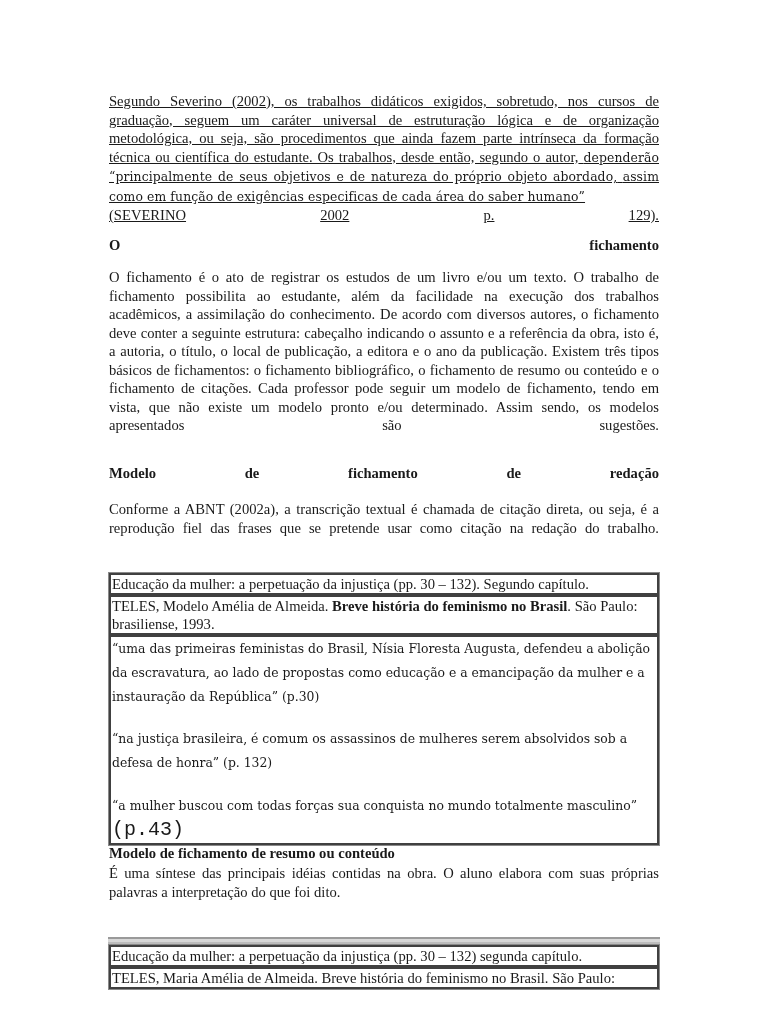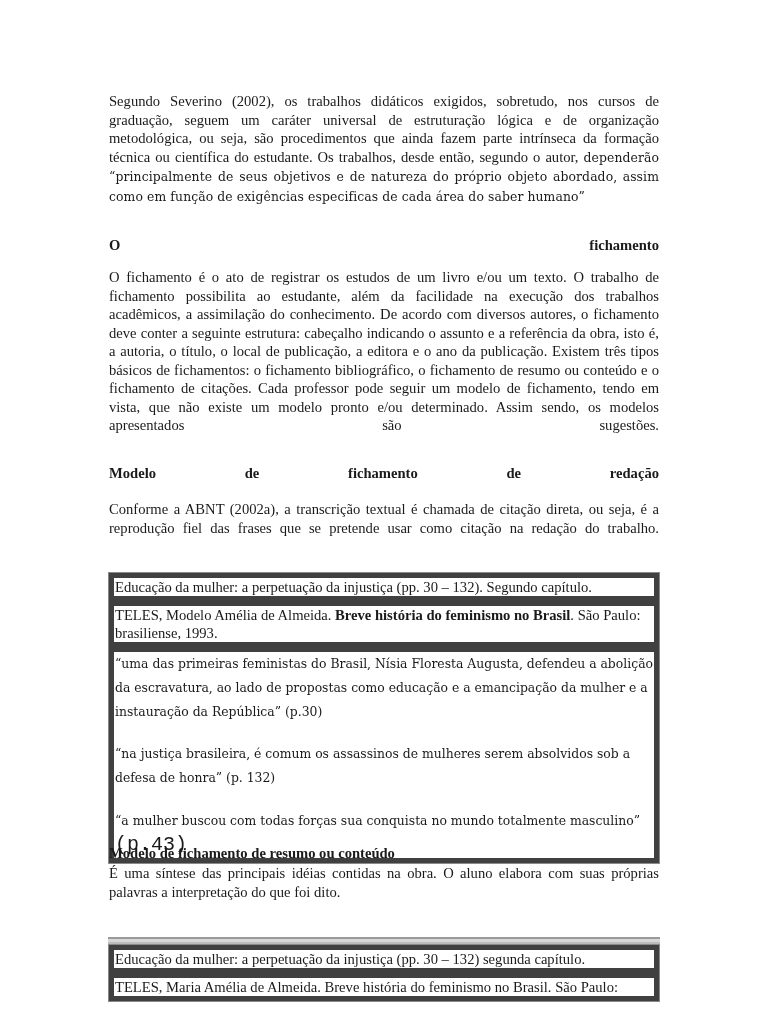--- a/index.html
+++ b/index.html
@@ -60,21 +60,21 @@
       position: absolute;
       left: -1px;
       width: 552px;
       border-collapse: separate;
       border-spacing: 0;
       border: 1px solid #8a8a8a;
       font-size: 14.6px;
       line-height: 18px;
     }
     table.ficha td {
-      border: 5px solid #404040;
+      border: 2px solid #404040;
       padding: 0 1px;
       vertical-align: top;
     }
     .quote {
       font-family: "DejaVu Serif", serif;
       font-size: 12.4px;
       line-height: 24px;
       margin: 0;
     }
     .quote-gap {
@@ -88,24 +88,30 @@
       border-top: 2px solid #9a9a9a;
       border-bottom: 2px solid #bdbdbd;
       background: #d8d8d8;
     }
   </style>
 </head>
 <body>
 
 <div class="page">
 
-  <div class="para" style="top:92px;">
+  <div class="para" style="top:92px;text-decoration:underline;">
     <span>Segundo Severino (2002), os trabalhos didáticos exigidos, sobretudo, nos cursos de graduação, seguem um caráter universal de estruturação lógica e de organização metodológica, ou seja, são procedimentos que ainda fazem parte intrínseca da formação técnica ou científica do estudante. Os trabalhos, desde então, segundo o autor,</span>
     <span class="alt-font">dependerão “principalmente de seus objetivos e de natureza do próprio objeto abordado,</span>
     <span class="alt-font">assim como em função de exigências especificas de cada área do saber humano”</span>
+    <div class="cite-line">
+      <span>(SEVERINO</span>
+      <span>2002</span>
+      <span>p.</span>
+      <span>129).</span>
+    </div>
   </div>
 
   <div class="heading" style="top:236px;">
     <span>O</span>
     <span>fichamento</span>
   </div>
 
   <div class="para last-justify" style="top:268px;">O fichamento é o ato de registrar os estudos de um livro e/ou um texto. O trabalho de fichamento possibilita ao estudante, além da facilidade na execução dos trabalhos acadêmicos, a assimilação do conhecimento. De acordo com diversos autores, o fichamento deve conter a seguinte estrutura: cabeçalho indicando o assunto e a referência da obra, isto é, a autoria, o título, o local de publicação, a editora e o ano da publicação. Existem três tipos básicos de fichamentos: o fichamento bibliográfico, o fichamento de resumo ou conteúdo e o fichamento de citações. Cada professor pode seguir um modelo de fichamento, tendo em vista, que não existe um modelo pronto e/ou determinado. Assim sendo, os modelos apresentados são sugestões.</div>
 
   <div class="heading" style="top:464px;font-family:Liberation Serif, serif;">

